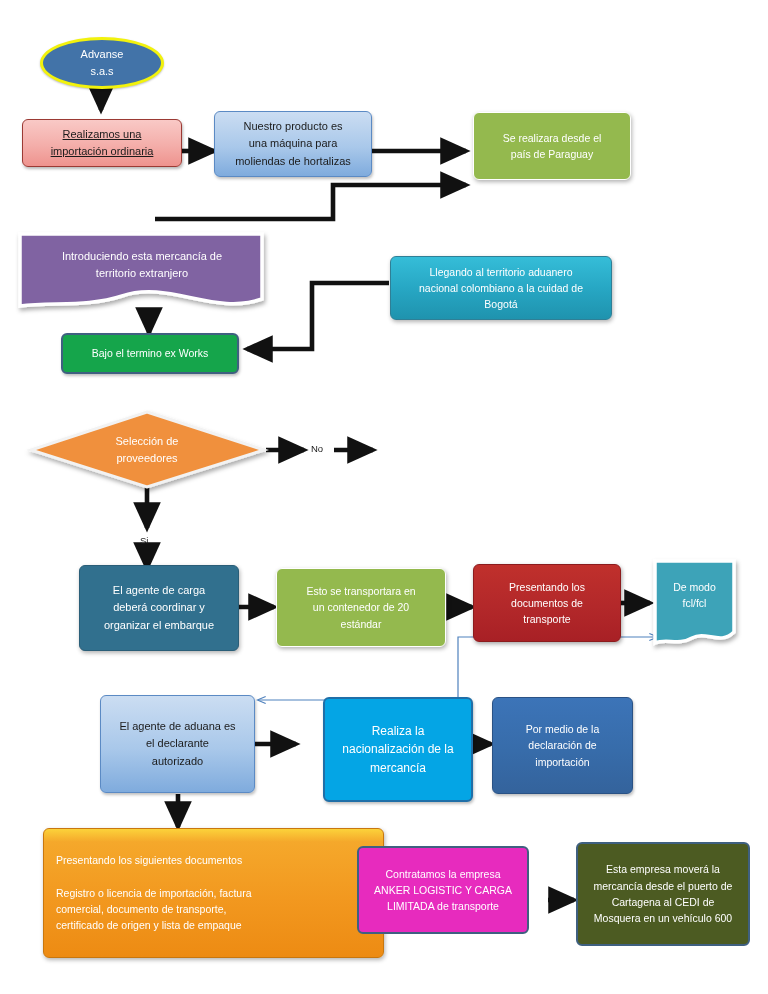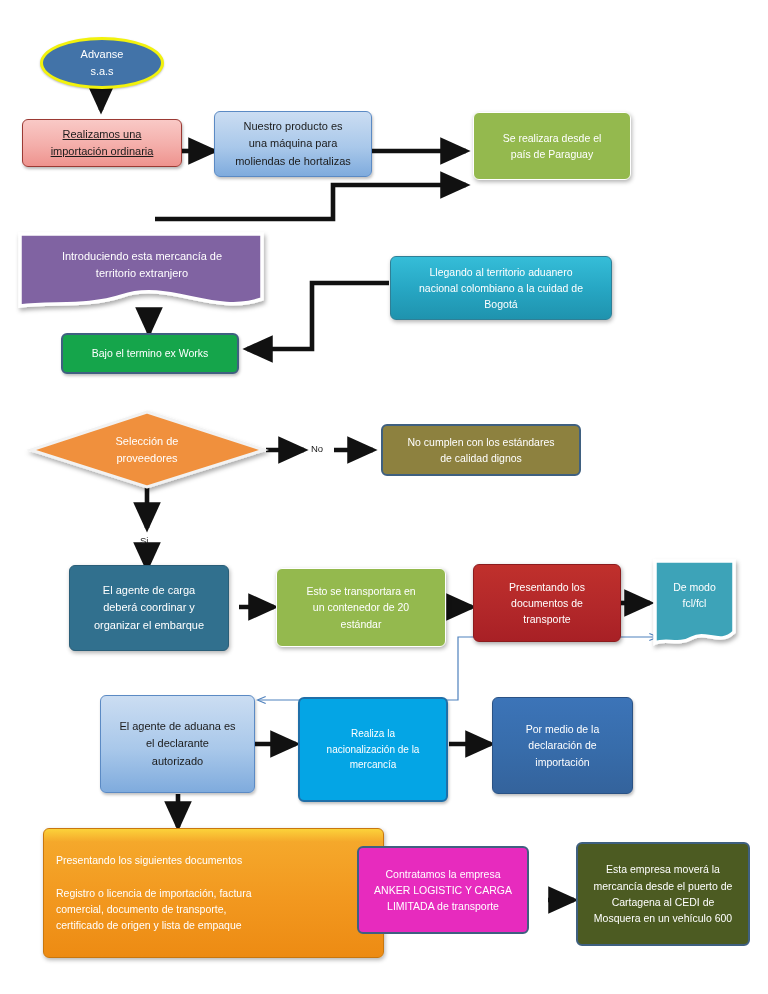--- a/index.html
+++ b/index.html
@@ -106,22 +106,23 @@
     background:#3CA3B8;
     color:#ffffff;
     font-size:10.5px;
     border:none;
     filter:drop-shadow(1px 3px 3px rgba(0,0,0,.3));
   }
   .cyan{
     background:#04A5E5;
     border:2px solid #1F6FA8;
     color:#ffffff;
-    font-size:10px;
+    font-size:12px;
     box-shadow:1px 2px 3px rgba(0,0,0,.25);
+    margin-left:25px;
   }
   .navy{
     background:linear-gradient(180deg,#3C74B8 0%,#376CAA 55%,#34639C 100%);
     border:1px solid #2A5285;
     color:#ffffff;
     font-size:10.5px;
     box-shadow:1px 2px 3px rgba(0,0,0,.25);
   }
   .orange{
     background:linear-gradient(180deg,#FBD23A 0%,#F5A82B 10%,#F2981F 55%,#ED8B13 100%);
@@ -264,26 +265,22 @@
 
   <div class="node emerald" style="left:61px;top:333px;width:178px;height:41px;">
     <span class="txt">Bajo el termino ex Works</span>
   </div>
 
   <div class="node diamond" style="left:40px;top:418px;width:214px;height:64px;background:transparent;filter:none;">
     <span class="txt">Selección de
 proveedores</span>
   </div>
 
-  <div class="node olive" style="left:381px;top:424px;width:200px;height:52px;">
-    <span class="txt">No cumplen con los estándares
-de calidad dignos</span>
-  </div>
-
-  <div class="node steel" style="left:69px;top:565px;width:160px;height:86px;">
+
+  <div class="node steel" style="left:79px;top:565px;width:160px;height:86px;">
     <span class="txt">El agente de carga
 deberá coordinar y
 organizar el embarque</span>
   </div>
 
   <div class="node green" style="left:276px;top:568px;width:170px;height:79px;">
     <span class="txt">Esto se transportara en
 un contenedor de 20
 estándar</span>
   </div>

